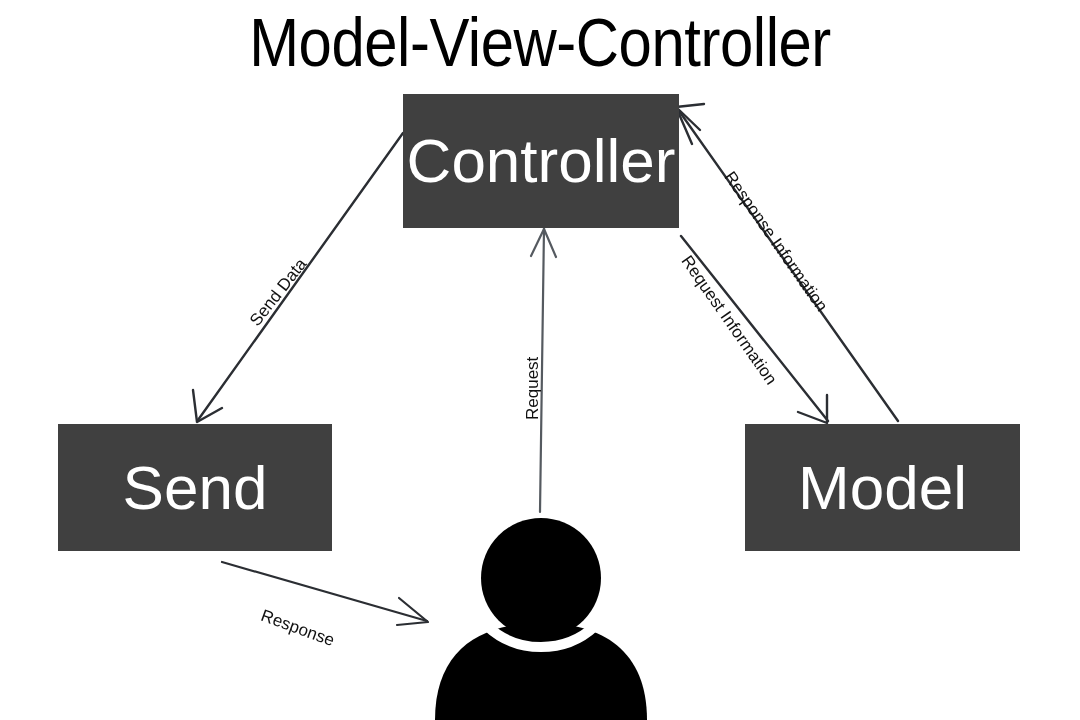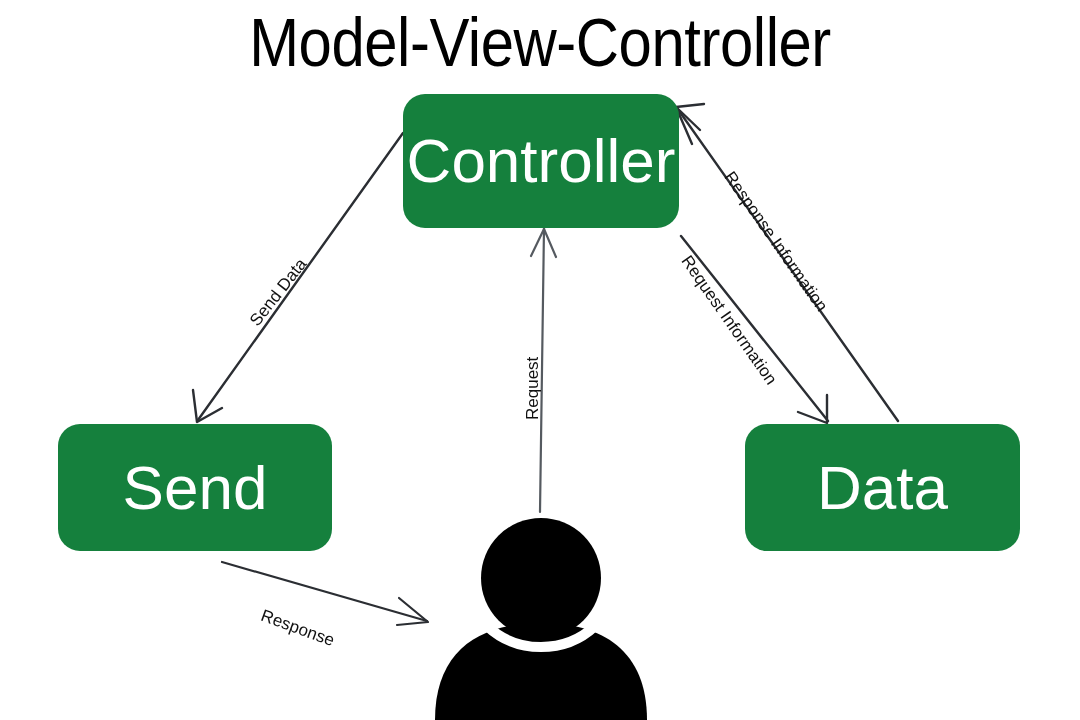--- a/index.html
+++ b/index.html
@@ -37,26 +37,25 @@
     line-height: 80px;
     font-weight: 400;
     color: #000000;
     transform: scaleX(0.88);
     transform-origin: 50% 50%;
     letter-spacing: -0.5px;
     white-space: nowrap;
   }
   .node-box {
     position: absolute;
-    background: #15803d;
+    background: #404040;
     display: flex;
     align-items: center;
     justify-content: center;
     box-sizing: border-box;
-    border-radius: 22px;
   }
   .node-label {
     color: #ffffff;
     font-family: "Liberation Sans", "DejaVu Sans", sans-serif;
     font-weight: 400;
     line-height: 1;
     white-space: nowrap;
   }
   #node-controller { left: 403px; top: 94px; width: 276px; height: 134px; }
   #node-controller .node-label { font-size: 62px; }
@@ -124,21 +123,21 @@
 
   <div class="node-box" id="node-controller">
     <span class="node-label">Controller</span>
   </div>
 
   <div class="node-box" id="node-view">
     <span class="node-label">Send</span>
   </div>
 
   <div class="node-box" id="node-model">
-    <span class="node-label">Data</span>
+    <span class="node-label">Model</span>
   </div>
 
   <div class="edge-label" id="label-send-data">Send Data</div>
 
   <div class="edge-label" id="label-request-information">Request Information</div>
 
   <div class="edge-label" id="label-response-information">Response Information</div>
 
   <div class="edge-label" id="label-request">Request</div>
 

